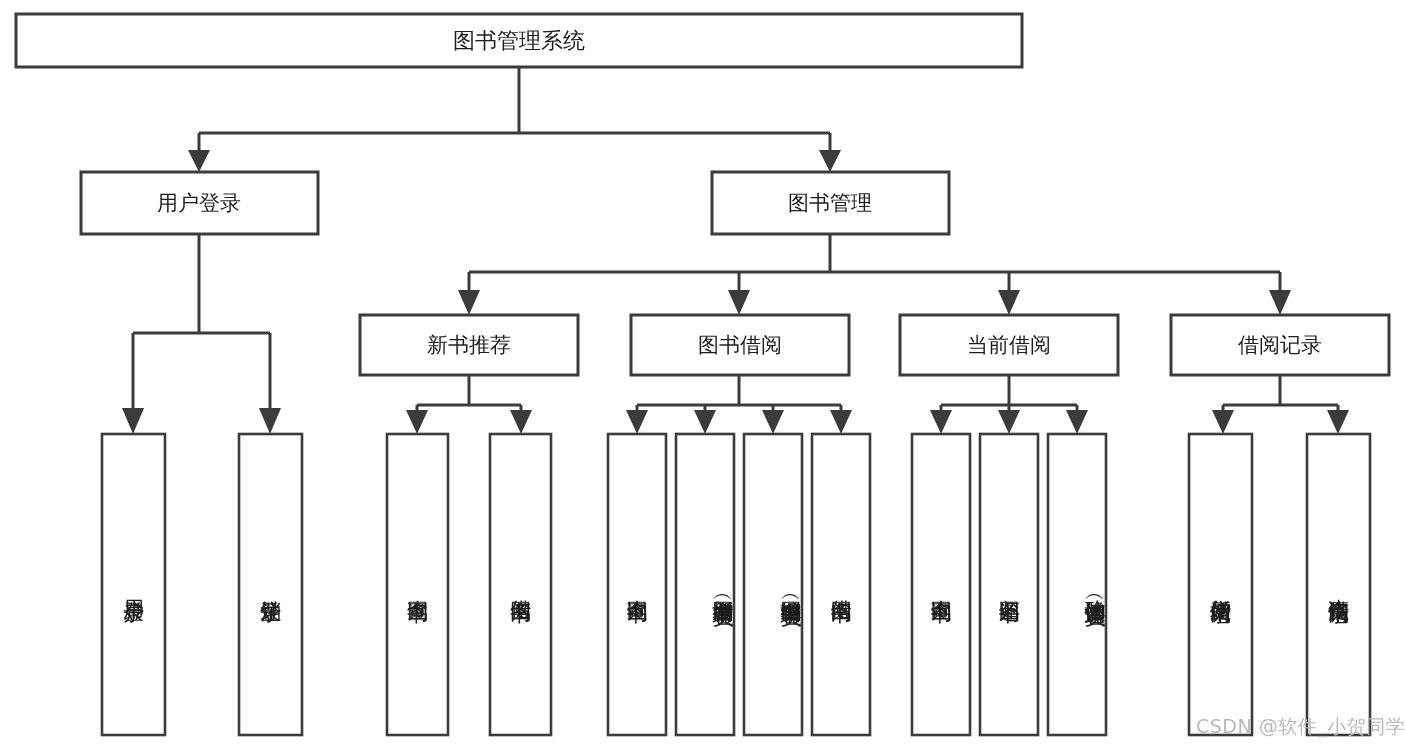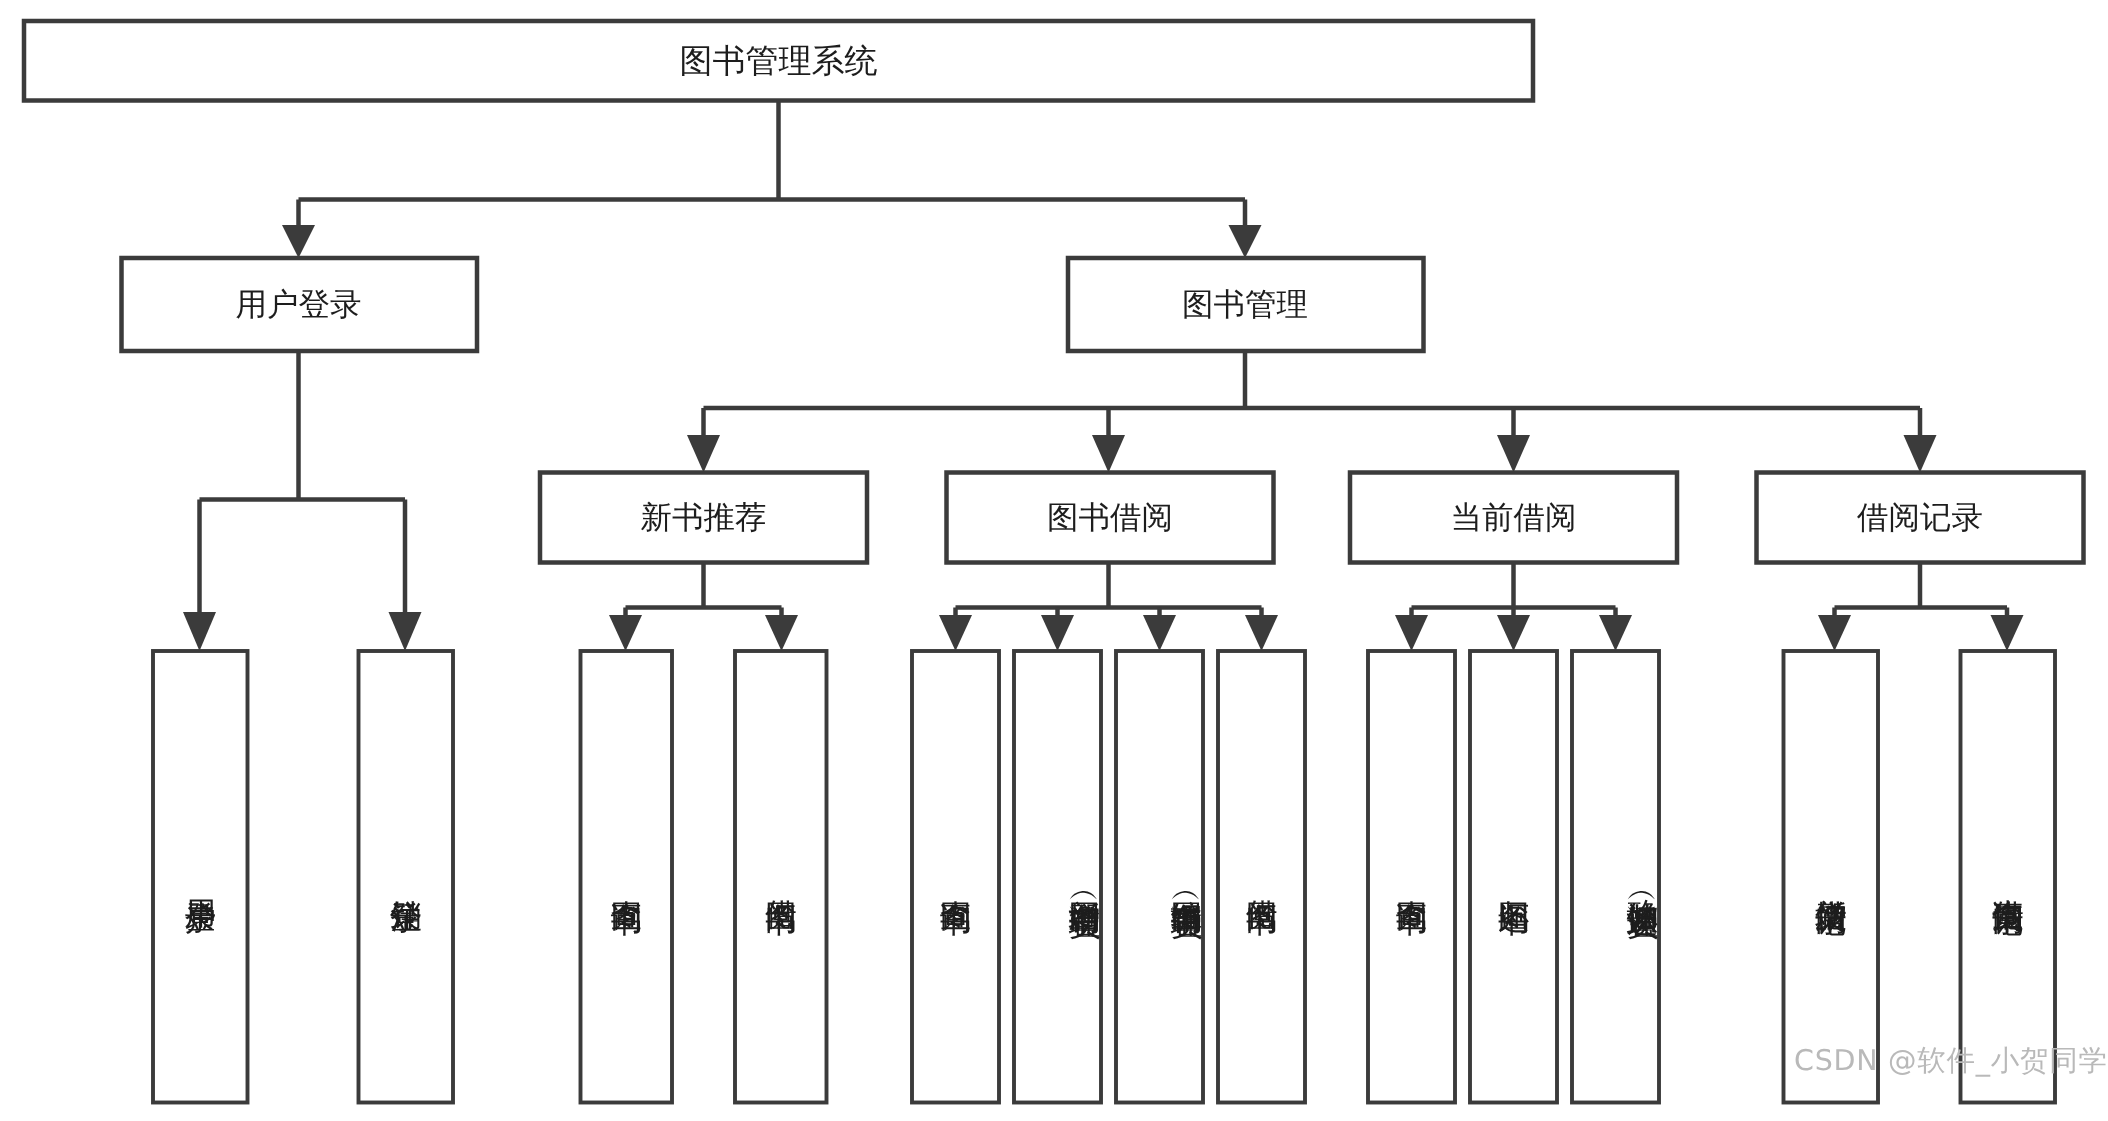--- a/index.html
+++ b/index.html
@@ -233,15 +233,15 @@
   <div class="leaf-label" style="left:744px; top:434px; width:58px; height:301px; align-items:flex-start; padding-top:6px; box-sizing:border-box;">编辑图书（管理员）</div>
   <div class="leaf-label" style="left:812px; top:434px; width:58px; height:301px;">借阅图书</div>
 
   <div class="leaf-label" style="left:912px; top:434px; width:58px; height:301px;">查询图书</div>
   <div class="leaf-label" style="left:980px; top:434px; width:58px; height:301px;">归还图书</div>
   <div class="leaf-label" style="left:1048px; top:434px; width:58px; height:301px; align-items:flex-start; padding-top:6px; box-sizing:border-box;">确认归还（管理员）</div>
 
   <div class="leaf-label" style="left:1189px; top:434px; width:63px; height:301px;">新增借阅记录</div>
   <div class="leaf-label" style="left:1307px; top:434px; width:63px; height:301px;">查询借阅记录</div>
 
-  <div class="watermark" style="left:1196px; top:694px;">CSDN @软件_小贺同学</div>
+  <div class="watermark" style="left:1196px; top:714px;">CSDN @软件_小贺同学</div>
 
 </div>
 
 </body></html>

